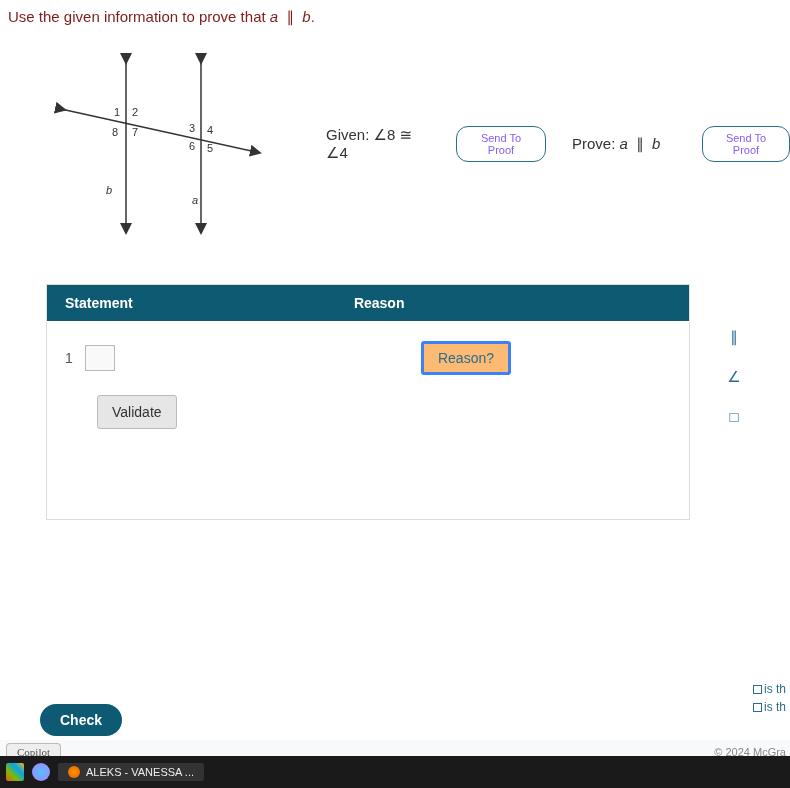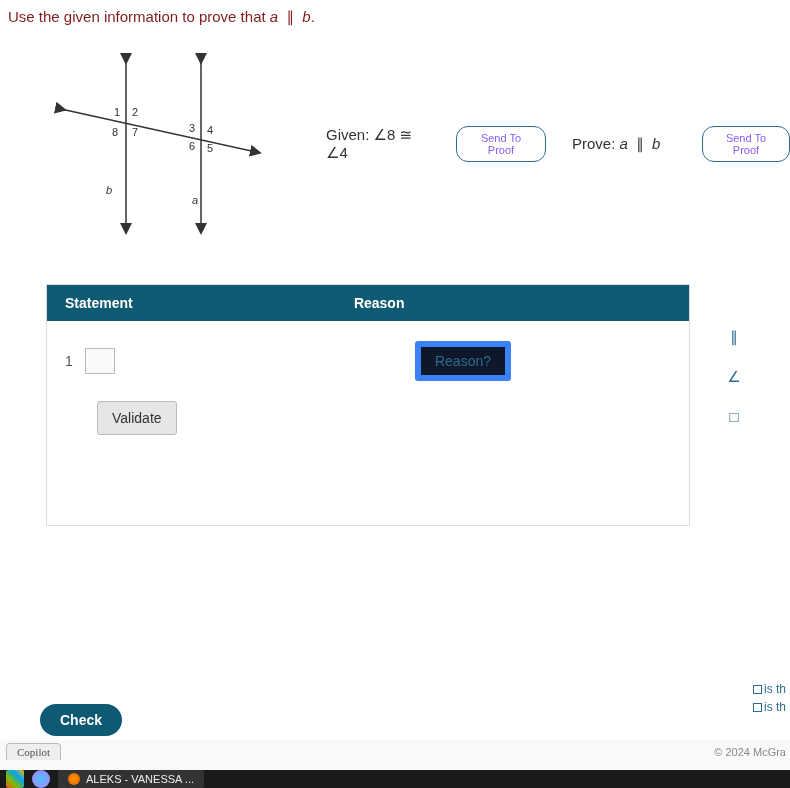--- a/index.html
+++ b/index.html
@@ -78,22 +78,22 @@
     padding: 8px 18px 16px 18px;
   }
   .row-num { font-size: 14px; margin-right: 12px; color: #555; }
   .stmt-input {
     width: 30px; height: 26px;
     border: 1px solid #bbb;
     background: #f9f9f9;
   }
   .reason-cell { margin-left: auto; margin-right: 160px; }
   .reason-btn {
-    border: 6px solid #3b82f6;
-    background: #0f172a;
+    border: 3px solid #3b82f6;
+    background: #fdba74;
     color: #2a6e8e;
     font-size: 14px;
     padding: 6px 14px;
     border-radius: 3px;
     cursor: pointer;
   }
   .validate-row { padding: 4px 18px 0 50px; }
   .validate-btn {
     background: #e6e6e6;
     border: 1px solid #bbb;
@@ -147,21 +147,21 @@
     border-bottom: none;
     border-radius: 4px 4px 0 0;
     font-size: 11px;
     padding: 2px 10px;
     color: #555;
     font-family: Liberation Serif, serif;
   }
   .taskbar {
     position: absolute;
     left: 0; right: 0; bottom: 0;
-    height: 18px;
+    height: 32px;
     background: #1a1a1a;
     display: flex;
     align-items: center;
     padding: 0 6px;
     gap: 8px;
   }
   .taskbar .app {
     color: #eee;
     font-size: 11px;
     background: #333;

